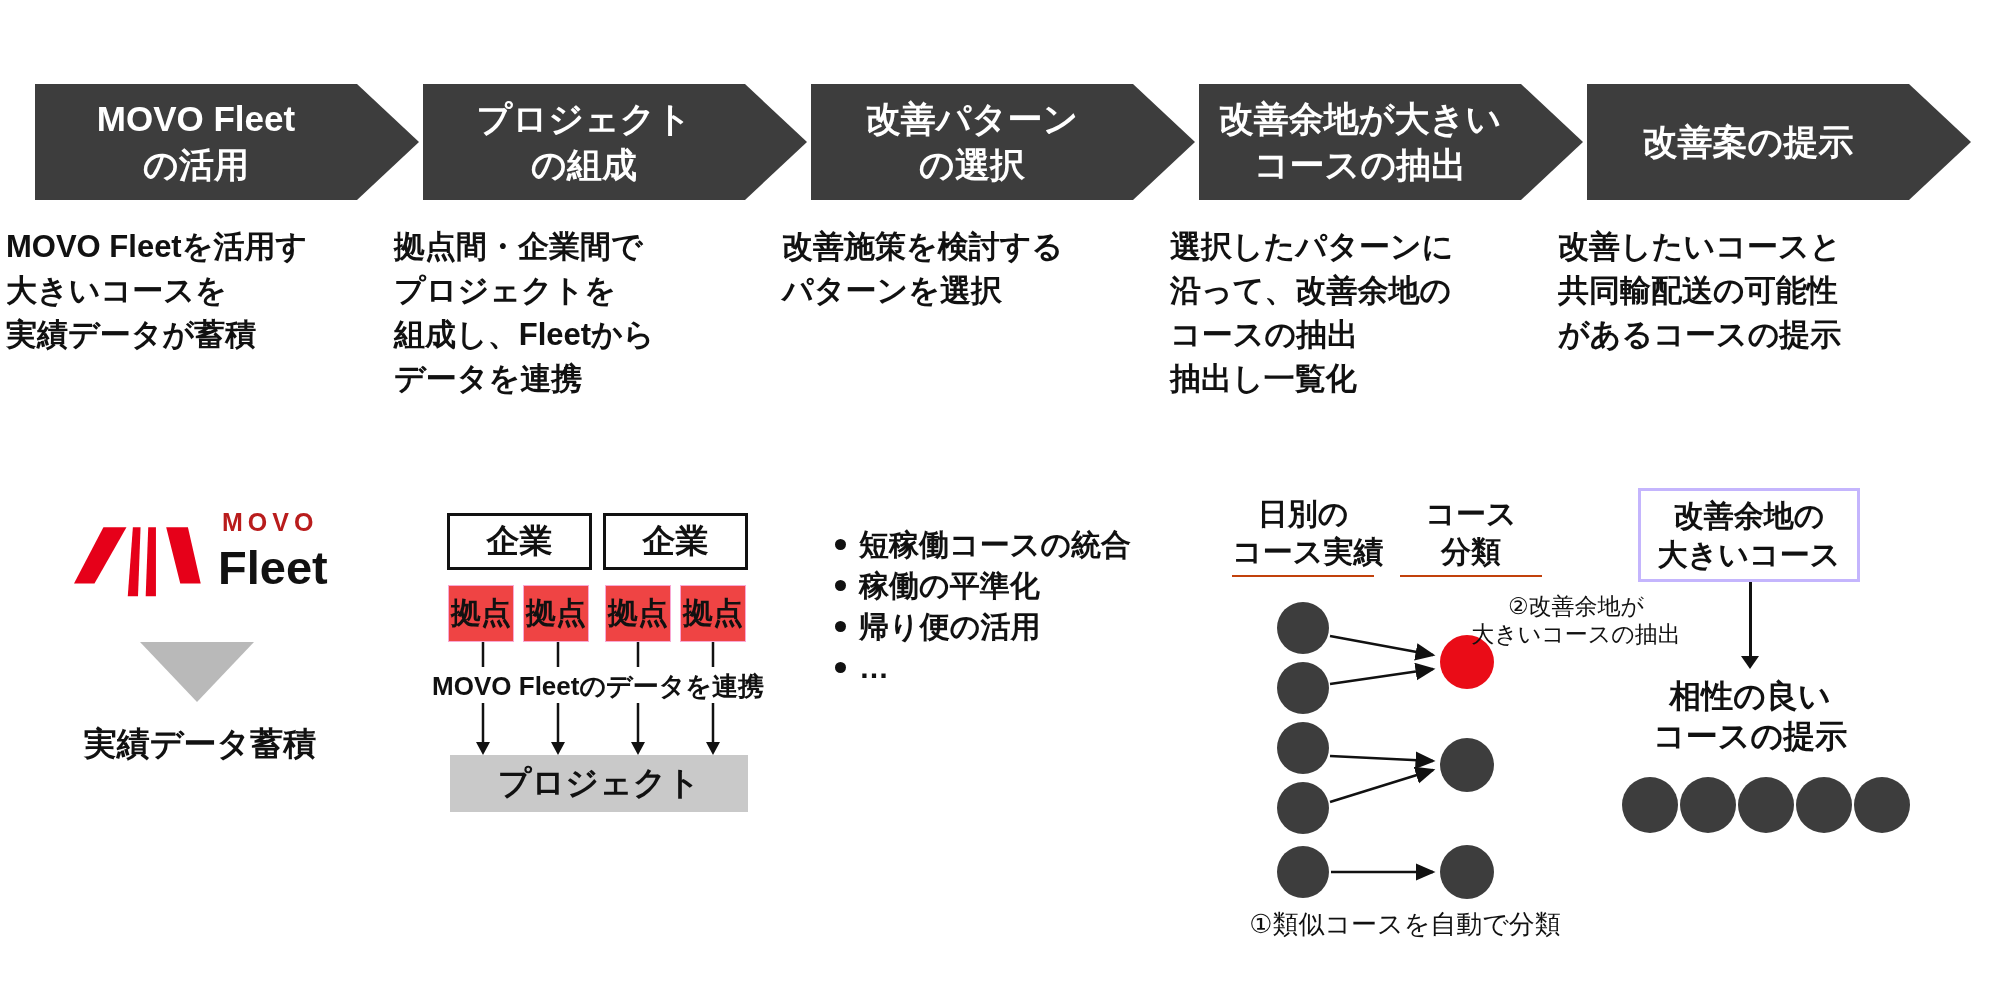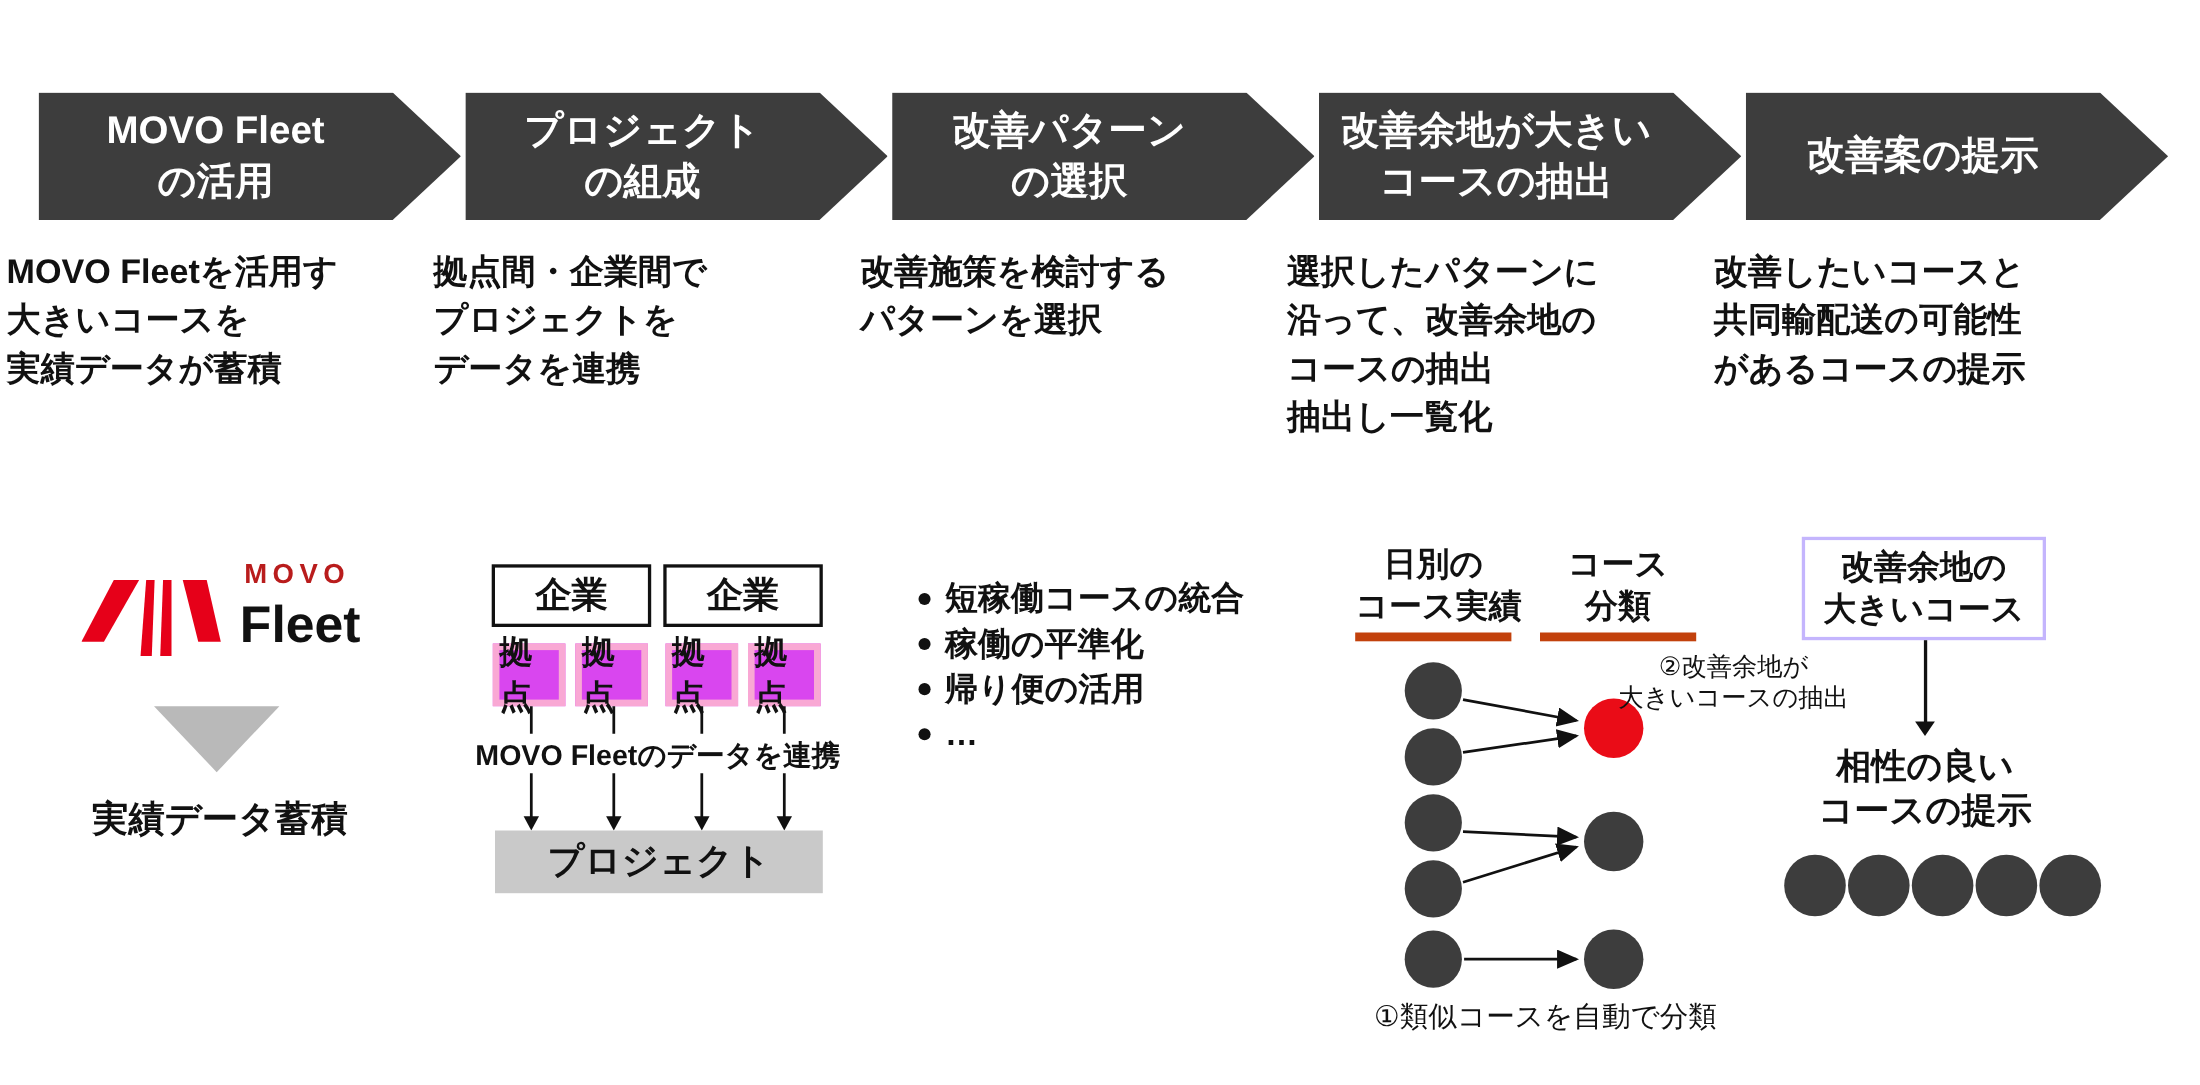--- a/index.html
+++ b/index.html
@@ -29,34 +29,34 @@
   .movo-icon{position:absolute;left:34px;top:27px;}
   .movo-brand{position:absolute;left:182px;top:8px;font-size:25px;font-weight:bold;letter-spacing:5px;color:#b91c1c;}
   .movo-product{position:absolute;left:178px;top:40px;font-size:47px;font-weight:600;color:#111;}
   .gray-triangle{position:absolute;left:100px;top:142px;width:0;height:0;
     border-left:57px solid transparent;border-right:57px solid transparent;border-top:60px solid var(--muted-gray);}
   .fleet-caption{position:absolute;left:-10px;top:222px;width:340px;text-align:center;font-size:33px;font-weight:bold;white-space:nowrap;}
   
   .project-panel{position:absolute;left:438px;top:505px;width:320px;height:312px;}
   .company{position:absolute;top:8px;width:145px;height:57px;border:3px solid #111;box-sizing:border-box;background:#fff;
     display:flex;align-items:center;justify-content:center;font-size:33px;font-weight:bold;}
-  .site{position:absolute;top:80px;width:66px;height:57px;border:6px solid #f9a8d4;box-sizing:border-box;background:#d946ef;
+  .site{position:absolute;top:80px;width:66px;height:57px;border:1px solid #f9a8d4;box-sizing:border-box;background:#ef4444;
     display:flex;align-items:center;justify-content:center;font-size:30px;font-weight:bold;}
   .flows{position:absolute;left:0;top:0;}
   .link-caption{position:absolute;left:-10px;top:164px;width:340px;text-align:center;font-size:26px;font-weight:bold;white-space:nowrap;}
   .project-box{position:absolute;left:12px;top:250px;width:298px;height:57px;background:var(--project-gray);
     display:flex;align-items:center;justify-content:center;font-size:33px;font-weight:bold;}
   
   .bullets{position:absolute;left:835px;top:524px;width:345px;margin:0;padding:0;list-style:none;}
   .bullet{display:flex;align-items:center;font-size:30px;font-weight:bold;line-height:41px;white-space:nowrap;}
   .bullet .dot{flex:none;width:11px;height:11px;border-radius:50%;background:#111;margin-right:13px;}
   
   .extraction-panel{position:absolute;left:1230px;top:495px;width:460px;height:470px;}
   .cl-header{position:absolute;top:0;width:142px;text-align:center;font-size:30px;font-weight:bold;line-height:38px;
-    border-bottom:8px solid #c2410c;padding-bottom:4px;}
+    border-bottom:2px solid #c2410c;padding-bottom:4px;}
   .cl-header.left{left:2px;}
   .cl-header.right{left:170px;}
   .cl-annotation{position:absolute;left:228px;top:97px;width:236px;text-align:center;font-size:23px;font-weight:normal;line-height:28px;z-index:2;}
   .cluster{position:absolute;left:0;top:100px;}
   .cl-footnote{position:absolute;left:10px;top:412px;width:330px;text-align:center;font-size:26px;font-weight:normal;white-space:nowrap;}
   
   .proposal-panel{position:absolute;left:1600px;top:488px;width:330px;height:380px;}
   .pp-box{position:absolute;left:38px;top:0;width:222px;height:94px;border:3px solid #c4b5fd;box-sizing:border-box;background:#fff;
     display:flex;flex-direction:column;justify-content:center;align-items:center;font-size:30px;font-weight:bold;line-height:39px;}
   .pp-box .t-line{font-size:30px;line-height:39px;}
@@ -94,20 +94,21 @@
 
   <div class="desc" style="left:6px">
     <span class="d-line">MOVO Fleetを活用す</span>
     <span class="d-line">大きいコースを</span>
     <span class="d-line">実績データが蓄積</span>
 
   </div>
   <div class="desc" style="left:394px">
     <span class="d-line">拠点間・企業間で</span>
     <span class="d-line">プロジェクトを</span>
+    <span class="d-line">組成し、Fleetから</span>
     <span class="d-line">データを連携</span>
   </div>
   <div class="desc" style="left:782px">
     <span class="d-line">改善施策を検討する</span>
     <span class="d-line">パターンを選択</span>
 
   </div>
   <div class="desc" style="left:1170px">
     <span class="d-line">選択したパターンに</span>
     <span class="d-line">沿って、改善余地の</span>

